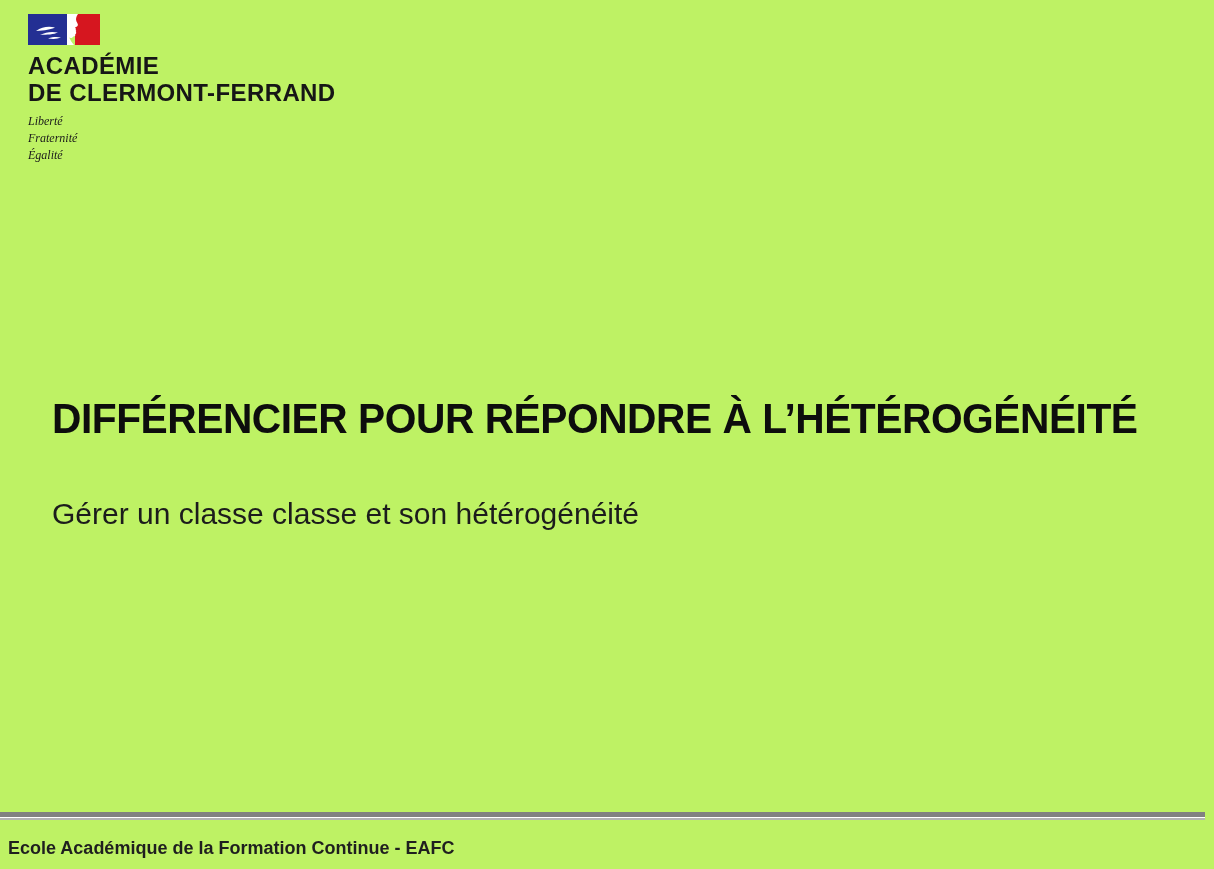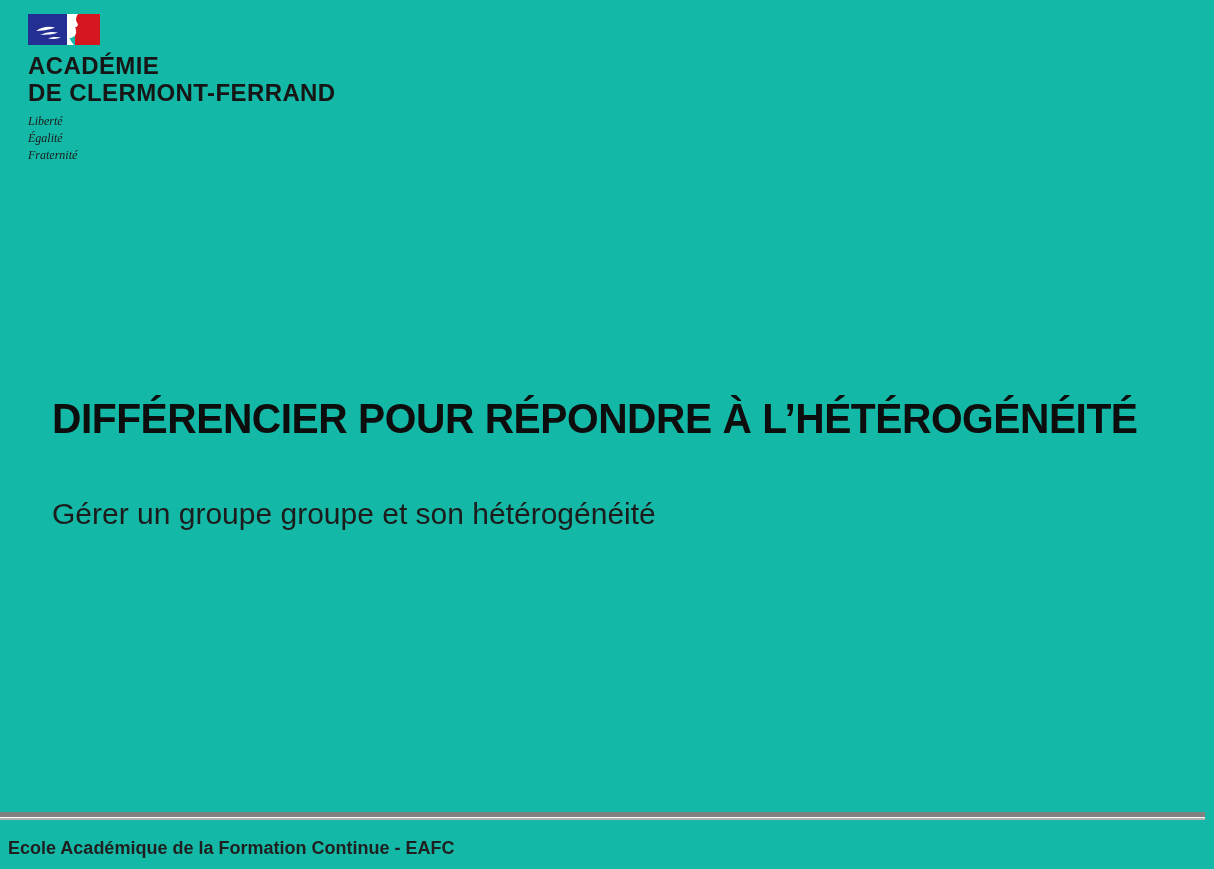--- a/index.html
+++ b/index.html
@@ -5,21 +5,21 @@
   * { margin: 0; padding: 0; box-sizing: border-box; }
   html, body { background: #ffffff; }
   body {
     font-family: "Liberation Sans", sans-serif;
     color: #1a1a1a;
   }
   .slide {
     position: relative;
     width: 1214px;
     height: 869px;
-    background: #14b8a6;
+    background: #bef264;
     overflow: hidden;
   }
 
   
   .gov-block {
     position: absolute;
     left: 28px;
     top: 14px;
   }
   .flag-logo {
@@ -117,28 +117,28 @@
       <path d="M12,21 C18,18 24,17.2 30,18.6 C26,20.4 19,21 12,21 Z" fill="#ffffff"></path>
       <path d="M20,24.5 C25,22.8 29,22.6 33,23.6 C29.5,25 25,25.2 20,24.5 Z" fill="#ffffff"></path>
 
     </svg>
 
     <div class="academy-name">ACADÉMIE
 DE CLERMONT-FERRAND</div>
 
     <div class="motto">
       <div>Liberté</div>
+      <div>Fraternité</div>
       <div>Égalité</div>
-      <div>Fraternité</div>
     </div>
   </div>
 
   <h1 class="title">DIFFÉRENCIER POUR RÉPONDRE À L’HÉTÉROGÉNÉITÉ</h1>
 
-  <div class="subtitle">Gérer un groupe groupe et son hétérogénéité</div>
+  <div class="subtitle">Gérer un classe classe et son hétérogénéité</div>
 
   <div class="footer-rule">
     <div class="rule-thick"></div>
     <div class="rule-gap"></div>
     <div class="rule-thin"></div>
   </div>
 
   <div class="footer-text">Ecole Académique de la Formation Continue - EAFC</div>
 
 </div>

